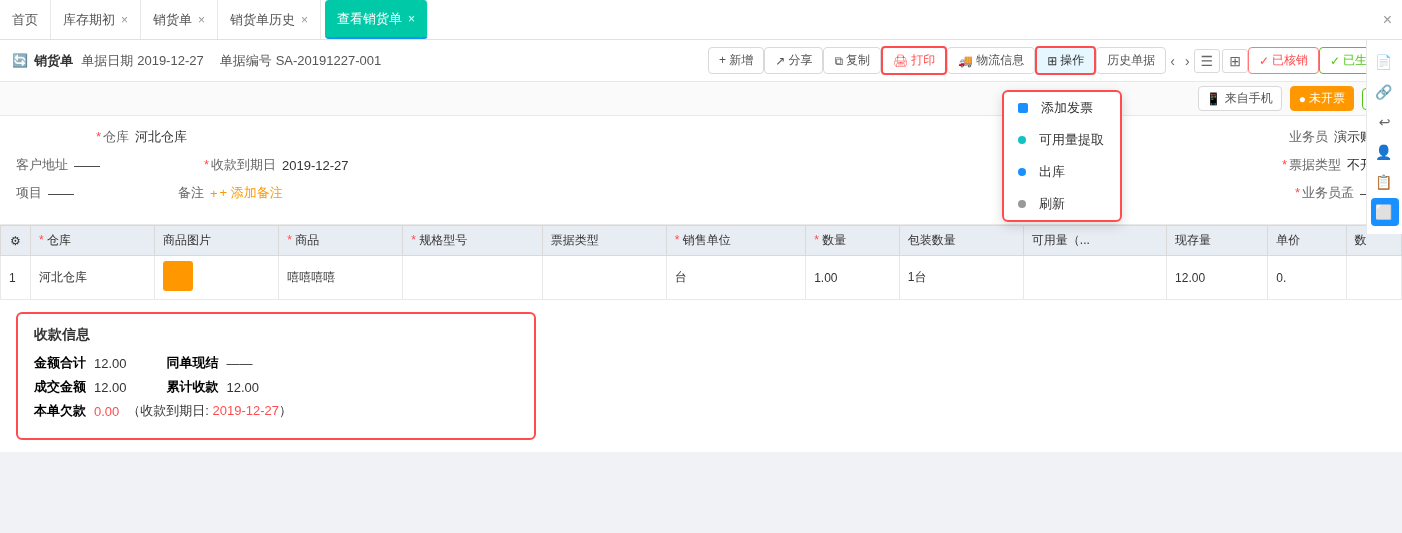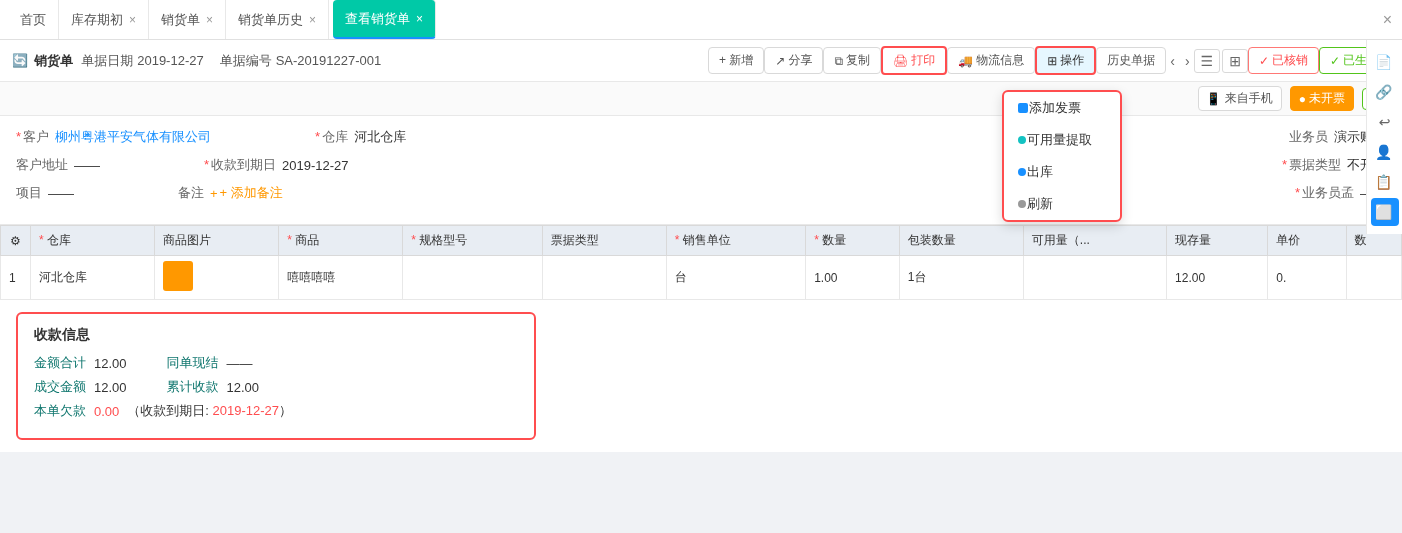--- a/index.html
+++ b/index.html
@@ -1,21 +1,21 @@
 <!DOCTYPE html>
 <html><head>
   <meta charset="utf-8">
   <style>
     * { box-sizing: border-box; margin: 0; padding: 0; }
     body { font-family: "Microsoft YaHei", "PingFang SC", sans-serif; font-size: 13px; background: #f0f2f5; color: #333; }
 
     
     .tab-bar {
       display: flex; align-items: center; background: #fff;
-      border-bottom: 1px solid #e0e0e0; height: 40px; padding: 0 8px;
+      border-bottom: 1px solid #e0e0e0; height: 40px; padding: 0 0;
       position: relative;
     }
     .tab-item {
       display: flex; align-items: center; padding: 0 12px; height: 100%;
       border-right: 1px solid #e8e8e8; cursor: pointer; font-size: 13px;
       color: #555; white-space: nowrap;
     }
     .tab-item.active {
       background: #e6f7ff; color: #1890ff; border-bottom: 2px solid #1890ff;
     }
@@ -118,21 +118,21 @@
     .bottom-panel {
       display: flex; gap: 16px; padding: 12px 16px; background: #fff;
     }
     .info-box {
       border: 2px solid #ff4d4f; border-radius: 6px;
       padding: 12px 16px; min-width: 520px;
     }
     .info-box-title { font-weight: bold; margin-bottom: 10px; font-size: 14px; }
     .info-row { display: flex; gap: 40px; margin-bottom: 6px; }
     .info-field { display: flex; gap: 8px; align-items: center; }
-    .info-label { color: #0f766e; white-space: nowrap; }
+    .info-label { color: #000000; white-space: nowrap; font-weight: bold; }
     .info-val { color: #333; }
     .info-val.red { color: #ff4d4f; }
 
     
     .right-sidebar {
       position: fixed; right: 0; top: 40px; width: 36px;
       display: flex; flex-direction: column; align-items: center;
       gap: 2px; background: #fff; border-left: 1px solid #e8e8e8;
       padding: 8px 4px;
     }
@@ -144,21 +144,21 @@
     .sidebar-icon.active { background: #1890ff; color: #fff; }
 
     
     .dropdown-menu {
       position: absolute; right: 280px; top: 90px;
       background: #fff; border: 2px solid #ff4d4f;
       border-radius: 6px; z-index: 100; min-width: 120px;
       box-shadow: 0 4px 12px rgba(0,0,0,0.15);
     }
     .dropdown-item {
-      display: flex; align-items: center; gap: 1px;
+      display: flex; align-items: center; gap: 13px;
       padding: 7px 14px; cursor: pointer; font-size: 13px; color: #333;
     }
     .dot { width: 8px; height: 8px; border-radius: 50%; display: inline-block; }
     .dot.blue { background: #1890ff; }
     .dot.teal { background: #13c2c2; }
     .dot.gray { background: #999; }
     .sq { width: 10px; height: 10px; border-radius: 2px; display: inline-block; background: #1890ff; }
     .btn-oper-highlighted {
       border: 2px solid #ff4d4f !important;
       color: #333 !important;
@@ -258,24 +258,20 @@
     <span>●</span>
     <span>未开票</span>
   </button>
   <button class="btn-sm check-green">
     <span>✓</span>
   </button>
 </div>
 
 <div class="form-section">
   <div class="form-row">
-    <div class="field-group">
-      <span class="field-label"><span class="field-required">*</span><span>客户</span></span>
-      <span class="field-value link">柳州粤港平安气体有限公司</span>
-    </div>
     <div class="field-group" style="margin-left:80px;">
       <span class="field-label"><span class="field-required">*</span><span>仓库</span></span>
       <span class="field-value">河北仓库</span>
     </div>
     <div class="field-group" style="margin-left:auto;">
       <span class="field-label">业务员</span>
       <span class="field-value">演示账号</span>
     </div>
   </div>
   <div class="form-row">

